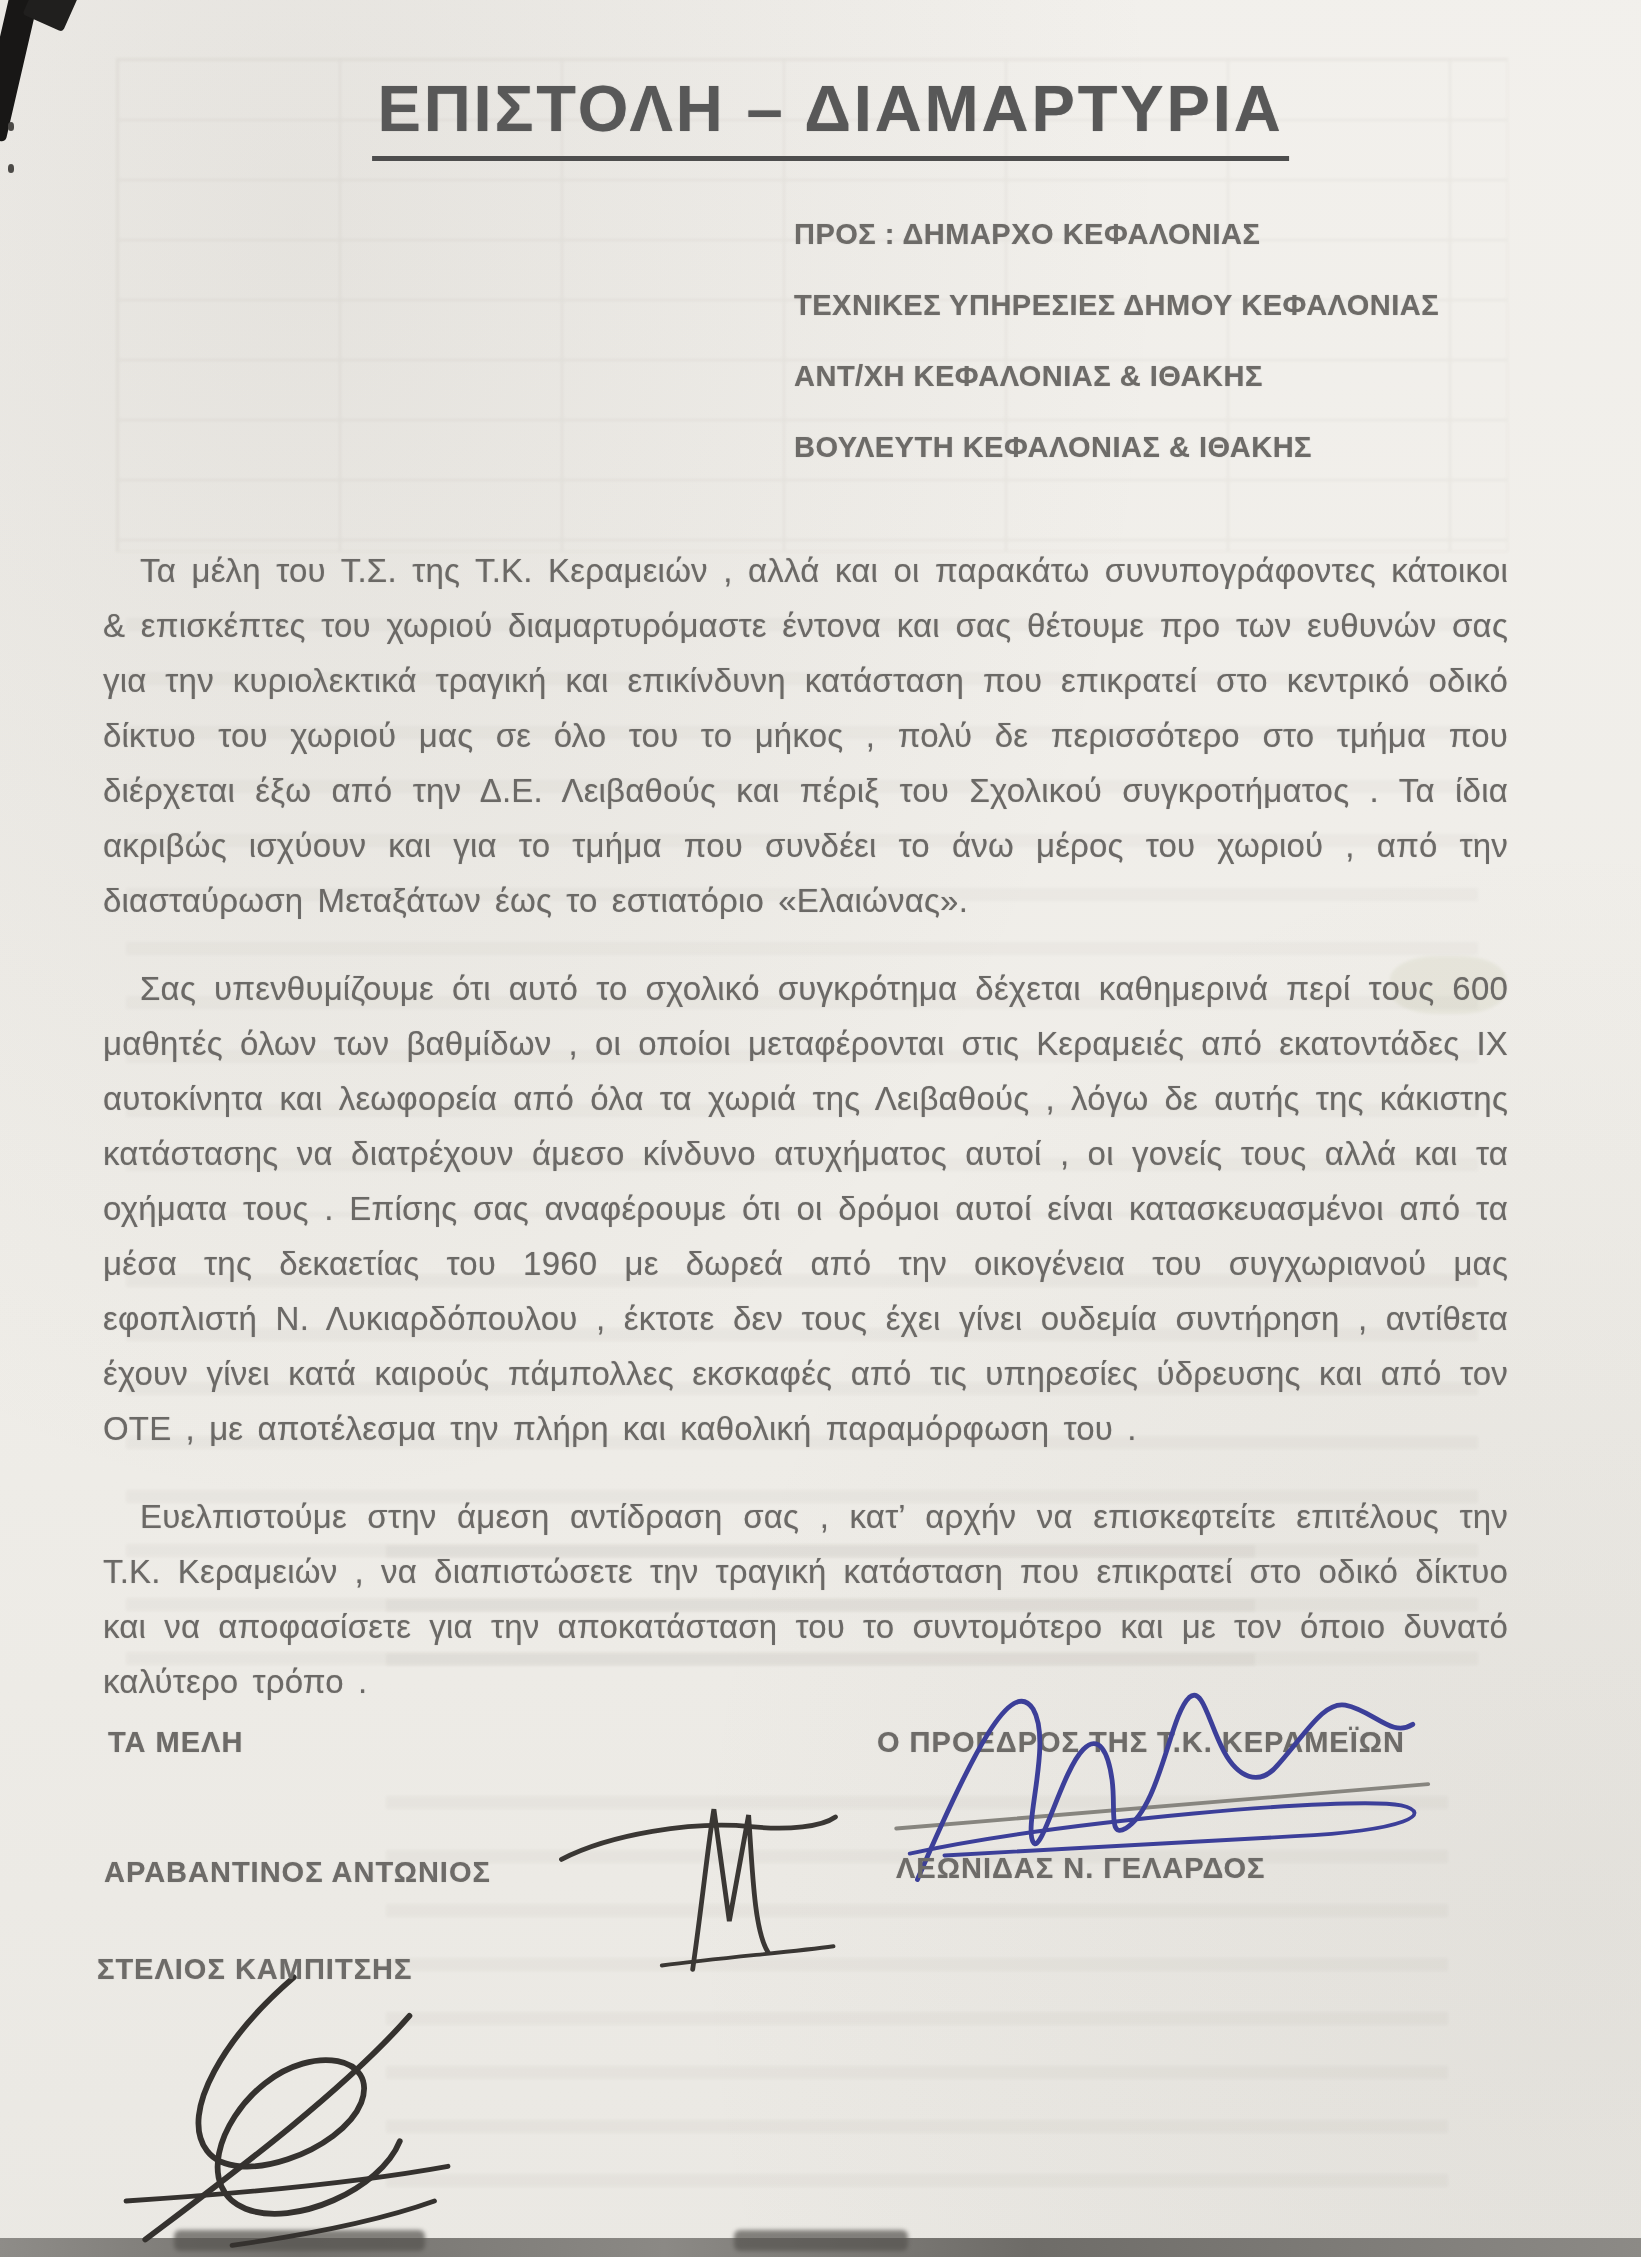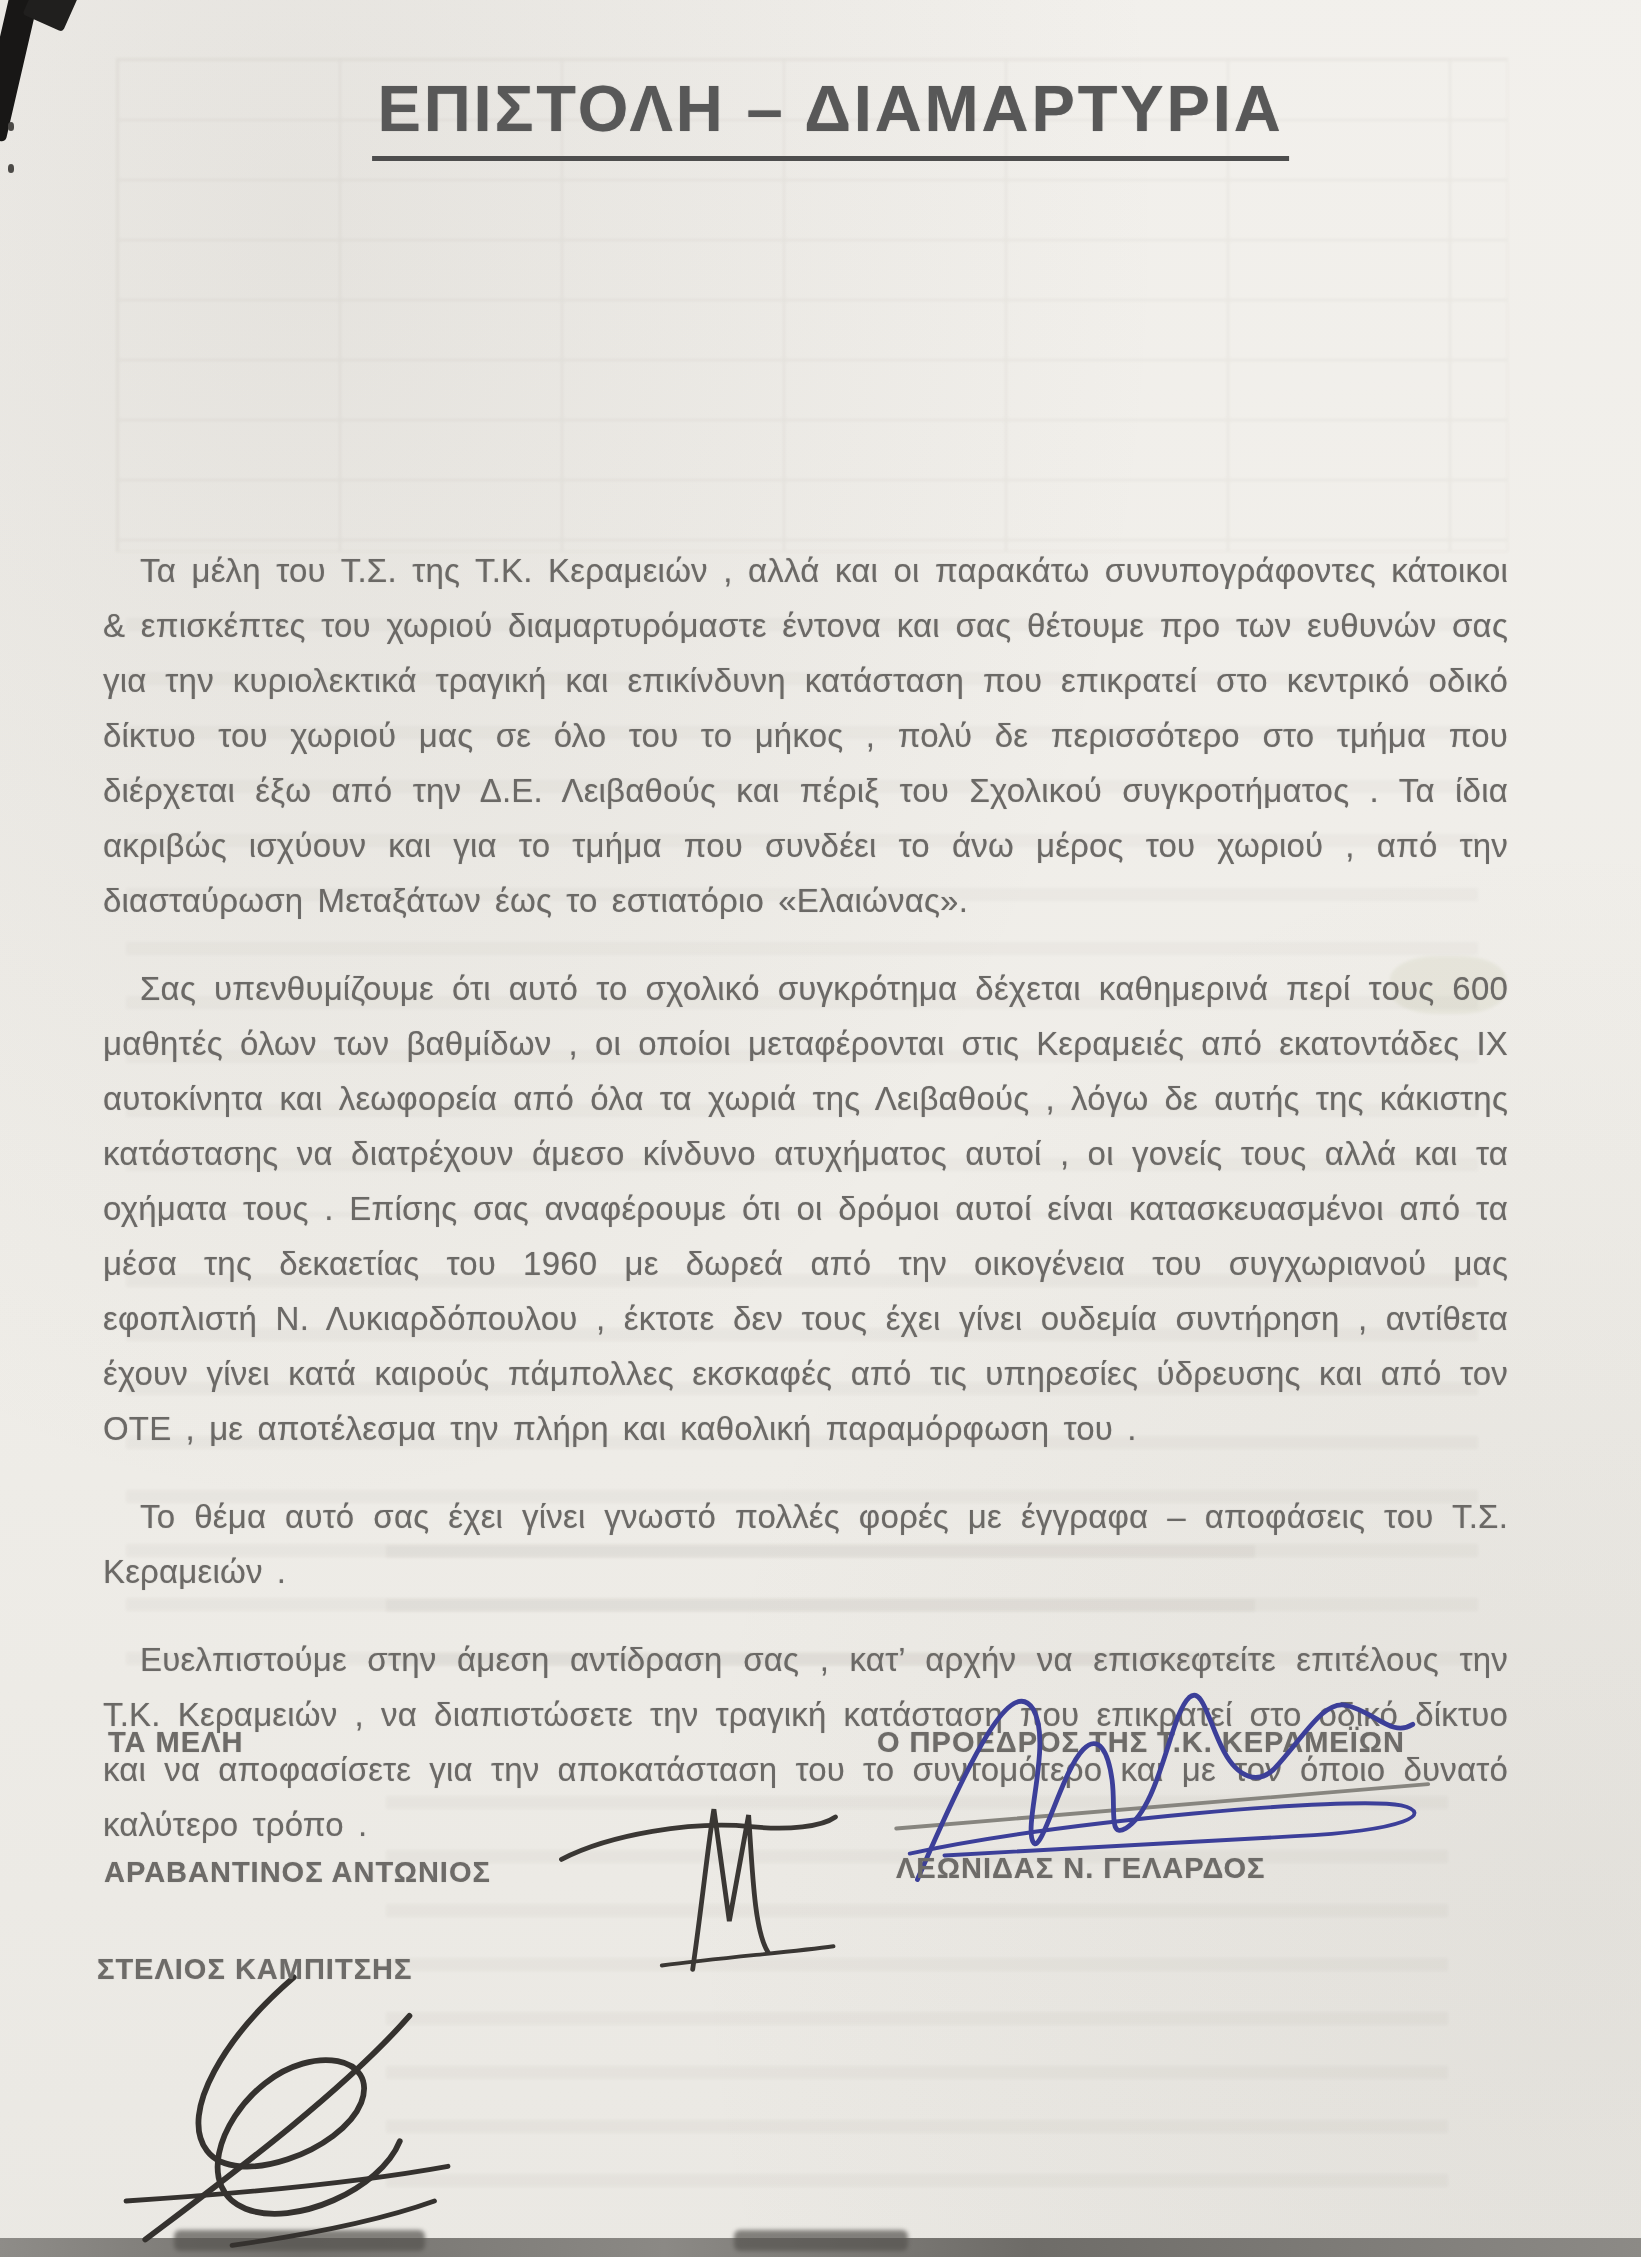--- a/index.html
+++ b/index.html
@@ -103,25 +103,30 @@
 
   <div class="bleed bleed-table" style="left:116px;top:58px;width:1390px;height:492px;"></div>
   <div class="bleed bleed-lines" style="left:126px;top:618px;width:1352px;height:599px;opacity:.045;"></div>
   <div class="bleed bleed-lines" style="left:126px;top:1274px;width:1352px;height:406px;opacity:.05;"></div>
   <div class="bleed bleed-blob" style="left:1390px;top:956px;width:116px;height:58px;opacity:.10;background:#9aa06a;"></div>
   <div class="bleed bleed-lines" style="left:386px;top:1545px;width:869px;height:135px;opacity:.06;"></div>
   <div class="bleed bleed-lines" style="left:386px;top:1796px;width:1062px;height:406px;opacity:.05;"></div>
 
   <div class="title">ΕΠΙΣΤΟΛΗ – ΔΙΑΜΑΡΤΥΡΙΑ</div>
 
+  <div class="recipients">
+    <div class="recipient-line">ΠΡΟΣ : ΔΗΜΑΡΧΟ ΚΕΦΑΛΟΝΙΑΣ</div>
+    <div class="recipient-line">ΤΕΧΝΙΚΕΣ ΥΠΗΡΕΣΙΕΣ ΔΗΜΟΥ ΚΕΦΑΛΟΝΙΑΣ</div>
+    <div class="recipient-line">ΑΝΤ/ΧΗ ΚΕΦΑΛΟΝΙΑΣ &amp; ΙΘΑΚΗΣ</div>
+    <div class="recipient-line">ΒΟΥΛΕΥΤΗ ΚΕΦΑΛΟΝΙΑΣ &amp; ΙΘΑΚΗΣ</div>
+  </div>
 
   <div class="body-text">
     <p class="para">Τα μέλη του Τ.Σ. της Τ.Κ. Κεραμειών , αλλά και οι παρακάτω συνυπογράφοντες κάτοικοι &amp; επισκέπτες του χωριού διαμαρτυρόμαστε  έντονα και σας θέτουμε προ των ευθυνών σας για την κυριολεκτικά τραγική και επικίνδυνη κατάσταση που επικρατεί στο κεντρικό οδικό δίκτυο του χωριού μας σε  όλο του το  μήκος , πολύ δε περισσότερο στο  τμήμα που  διέρχεται έξω  από  την  Δ.Ε. Λειβαθούς και πέριξ του Σχολικού  συγκροτήματος . Τα ίδια ακριβώς ισχύουν και για το τμήμα που συνδέει το άνω μέρος του χωριού , από την διασταύρωση Μεταξάτων έως το εστιατόριο «Ελαιώνας».</p>
     <p class="para">Σας υπενθυμίζουμε ότι αυτό το σχολικό συγκρότημα  δέχεται καθημερινά περί τους 600 μαθητές όλων των βαθμίδων , οι οποίοι μεταφέρονται στις Κεραμειές από εκατοντάδες ΙΧ αυτοκίνητα και λεωφορεία από όλα τα χωριά της Λειβαθούς , λόγω δε αυτής της κάκιστης κατάστασης να διατρέχουν άμεσο κίνδυνο ατυχήματος αυτοί , οι γονείς τους αλλά και τα οχήματα  τους . Επίσης σας αναφέρουμε ότι οι δρόμοι αυτοί είναι κατασκευασμένοι από τα μέσα της δεκαετίας του 1960 με δωρεά από την οικογένεια του συγχωριανού μας εφοπλιστή Ν. Λυκιαρδόπουλου , έκτοτε δεν τους έχει γίνει  ουδεμία συντήρηση , αντίθετα έχουν γίνει κατά καιρούς πάμπολλες εκσκαφές από τις υπηρεσίες ύδρευσης και από τον ΟΤΕ , με αποτέλεσμα την πλήρη και καθολική παραμόρφωση του .</p>
-    <p class="para">Το θέμα αυτό σας έχει γίνει γνωστό πολλές φορές με έγγραφα – αποφάσεις του Τ.Σ. Κεραμειών .</p>
     <p class="para">Ευελπιστούμε στην άμεση αντίδραση σας , κατ’ αρχήν να επισκεφτείτε επιτέλους την Τ.Κ. Κεραμειών , να διαπιστώσετε την τραγική κατάσταση που επικρατεί στο οδικό δίκτυο και να αποφασίσετε για την  αποκατάσταση του το συντομότερο και  με τον όποιο δυνατό καλύτερο τρόπο .</p>
   </div>
 
   <div class="sig-heading members-heading">ΤΑ ΜΕΛΗ</div>
   <div class="sig-heading president-heading">Ο ΠΡΟΕΔΡΟΣ ΤΗΣ Τ.Κ. ΚΕΡΑΜΕΪΩΝ</div>
 
   <svg class="sig-svg president-sig" width="560" height="212" viewBox="0 0 580 220">
     <path d="M8,152 L560,106" stroke="#87857f" stroke-width="4" fill="none" stroke-linecap="round"></path>
     <path d="M30,205 C88,70 128,-6 150,28 C170,62 140,148 150,166 C158,182 180,92 202,70 C218,54 228,72 232,102 C236,132 228,162 246,152 C282,130 292,34 312,16 C326,4 332,42 348,72 C362,98 384,110 404,86 C434,52 452,20 474,24 C504,30 522,58 544,44" stroke="#3c3f99" stroke-width="5" fill="none" stroke-linecap="round"></path>
     <path d="M22,178 C180,144 480,118 532,128 C566,136 540,154 422,160 C300,167 120,176 58,180" stroke="#3c3f99" stroke-width="4" fill="none" stroke-linecap="round"></path>

